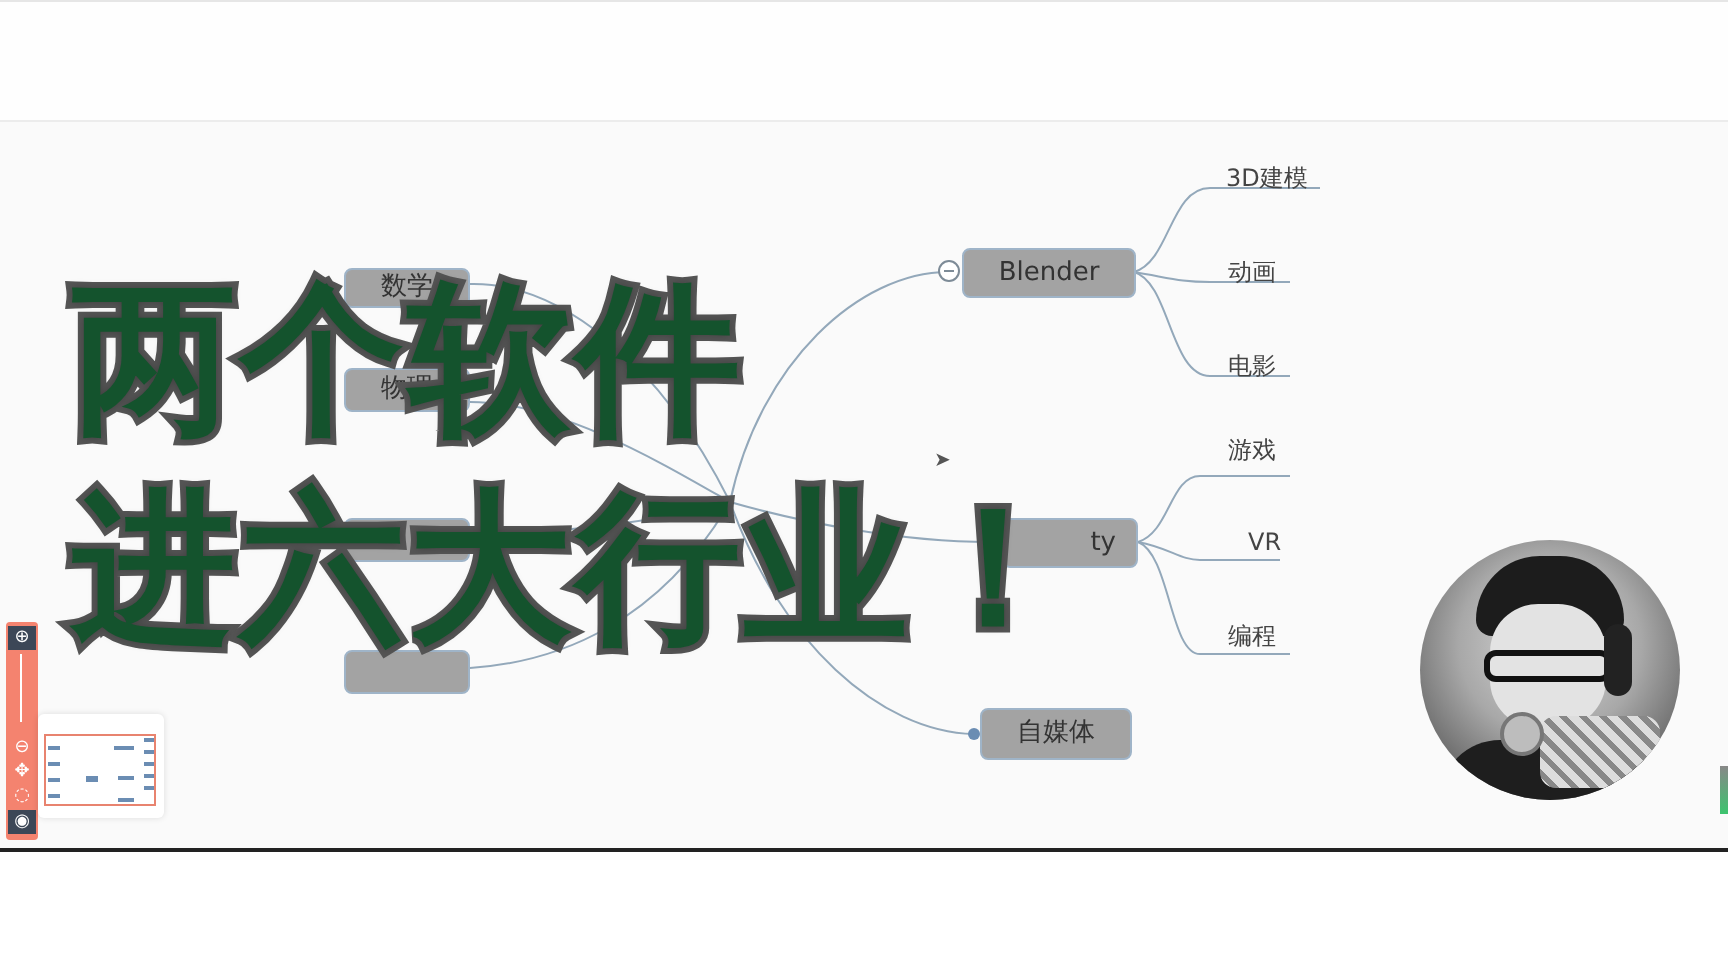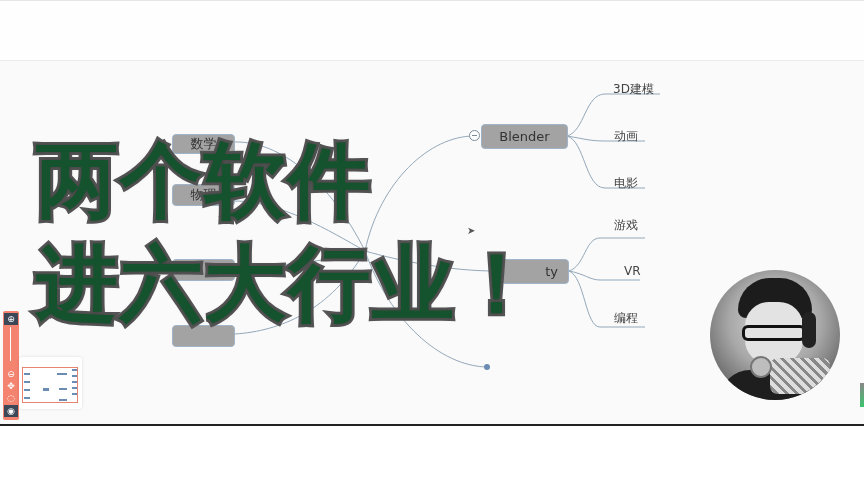--- a/index.html
+++ b/index.html
@@ -72,20 +72,21 @@
   <div class="leaf" style="left:614px;top:67px;">动画</div>
   <div class="leaf" style="left:614px;top:114px;">电影</div>
 
   <div class="collapse" style="left:489px;top:204px;"></div>
   <div class="node" style="left:501px;top:198px;width:68px;height:25px;line-height:23px;text-align:right;padding-right:10px;"><span>ty</span></div>
   <div class="leaf" style="left:614px;top:156px;">游戏</div>
   <div class="leaf" style="left:614px;top:203px;margin-left:10px;">VR</div>
   <div class="leaf" style="left:614px;top:249px;">编程</div>
 
   <div class="dot" style="left:484px;top:303px;"></div>
+  <div class="node" style="left:490px;top:293px;width:76px;height:26px;line-height:24px;"><span>自媒体</span></div>
 
   <div class="cursor" style="left:467px;top:164px;">➤</div>
 
   <div class="toolbar">
     <div class="tb-btn" style="top:2px;">⊕</div>
     <div class="tb-slider"></div>
     <div class="tb-icon" style="top:58px;">⊖</div>
     <div class="tb-icon" style="top:70px;">✥</div>
     <div class="tb-icon" style="top:82px;">◌</div>
     <div class="tb-btn" style="top:94px;">◉</div>

